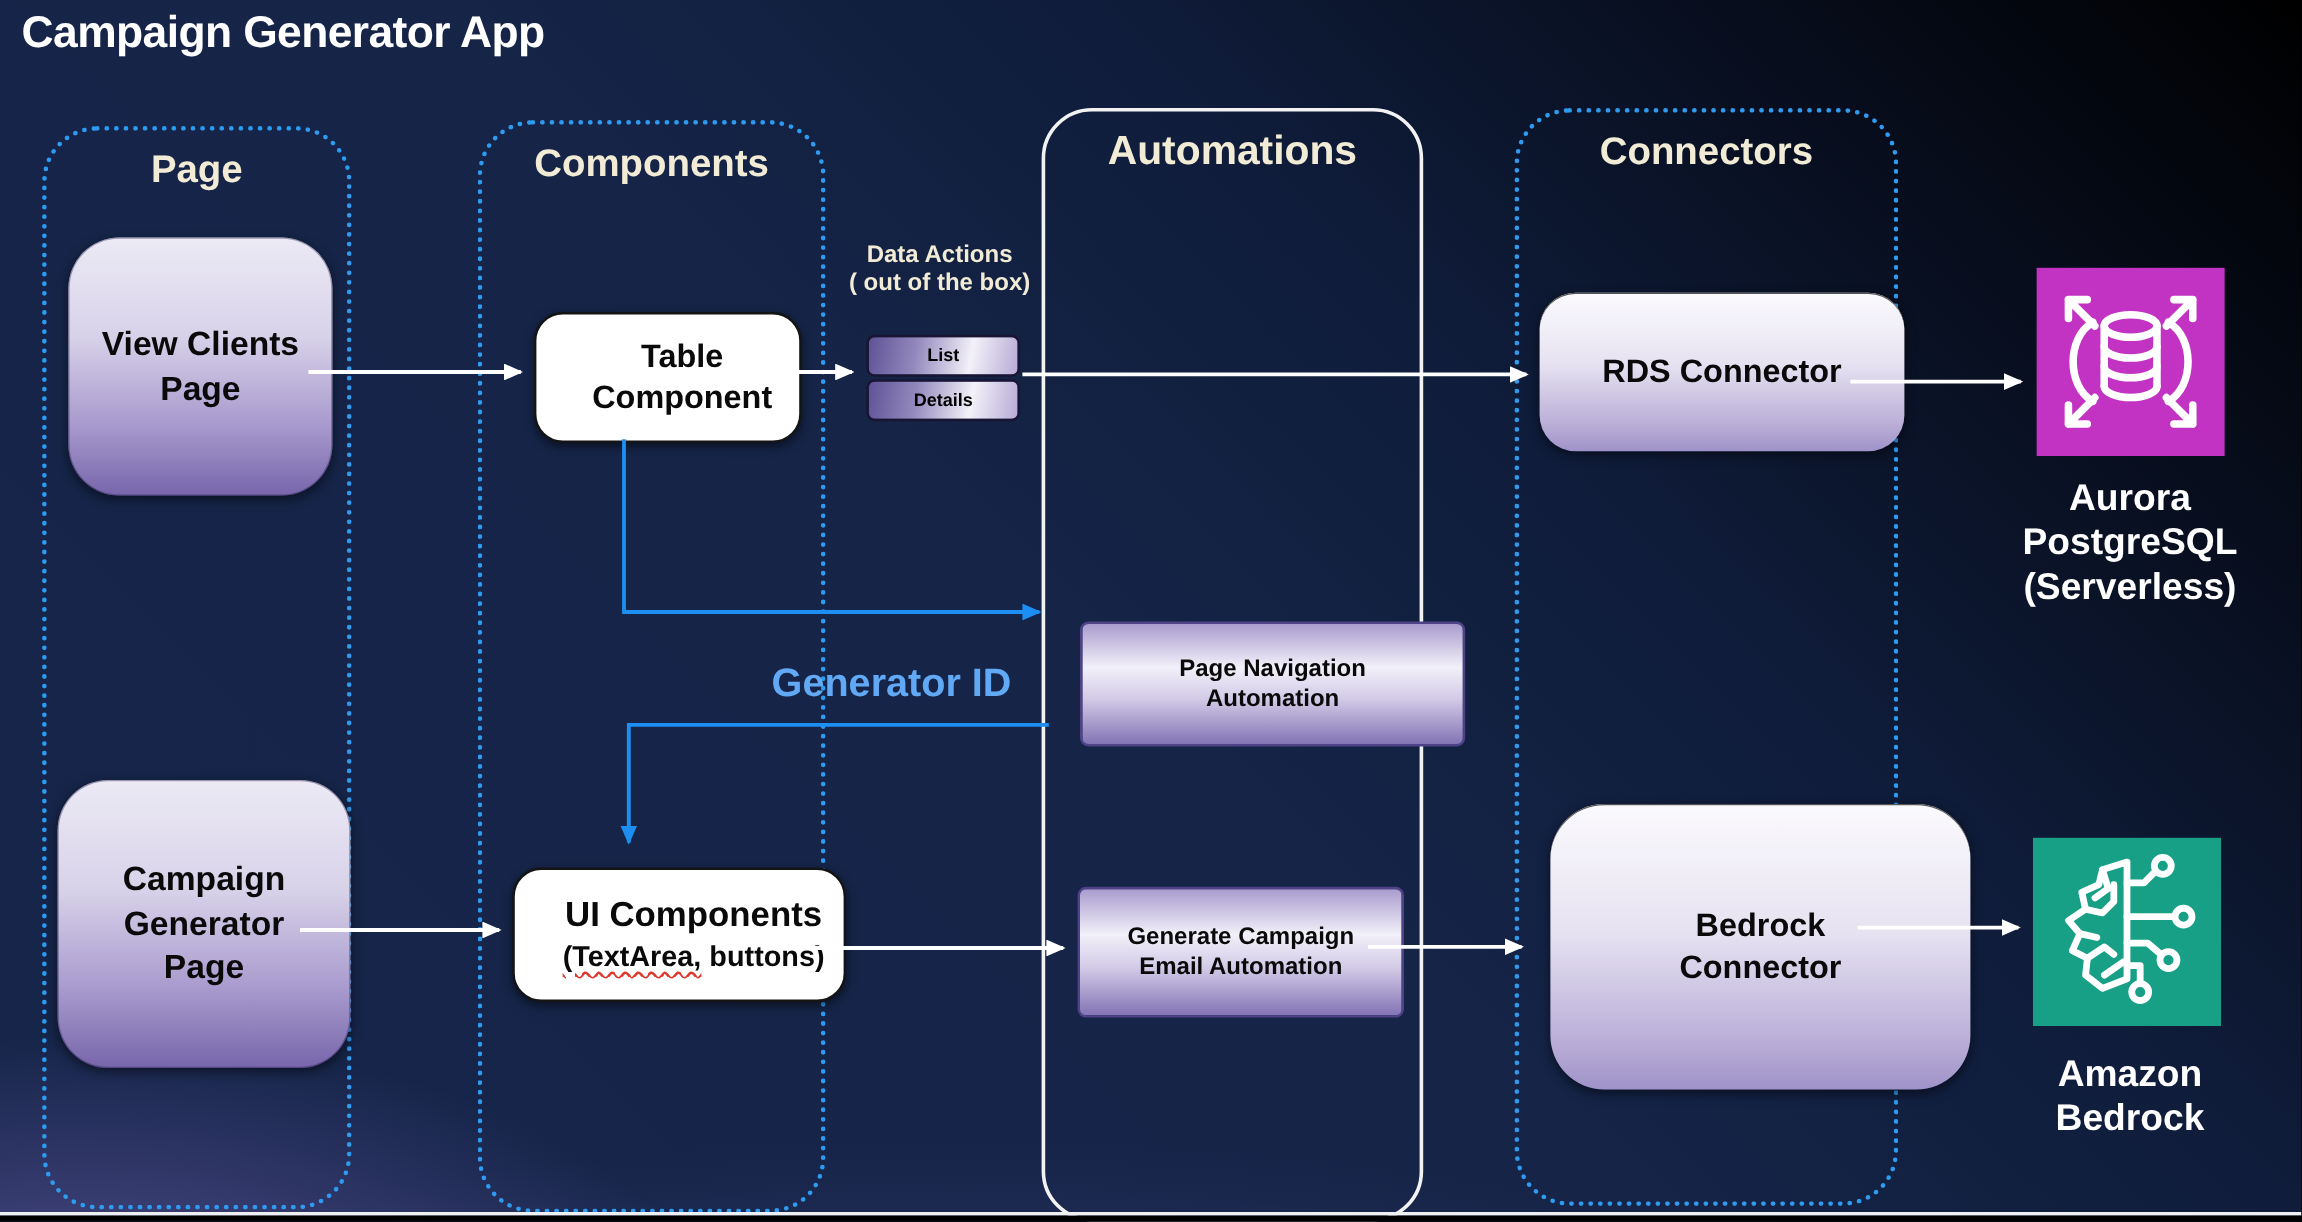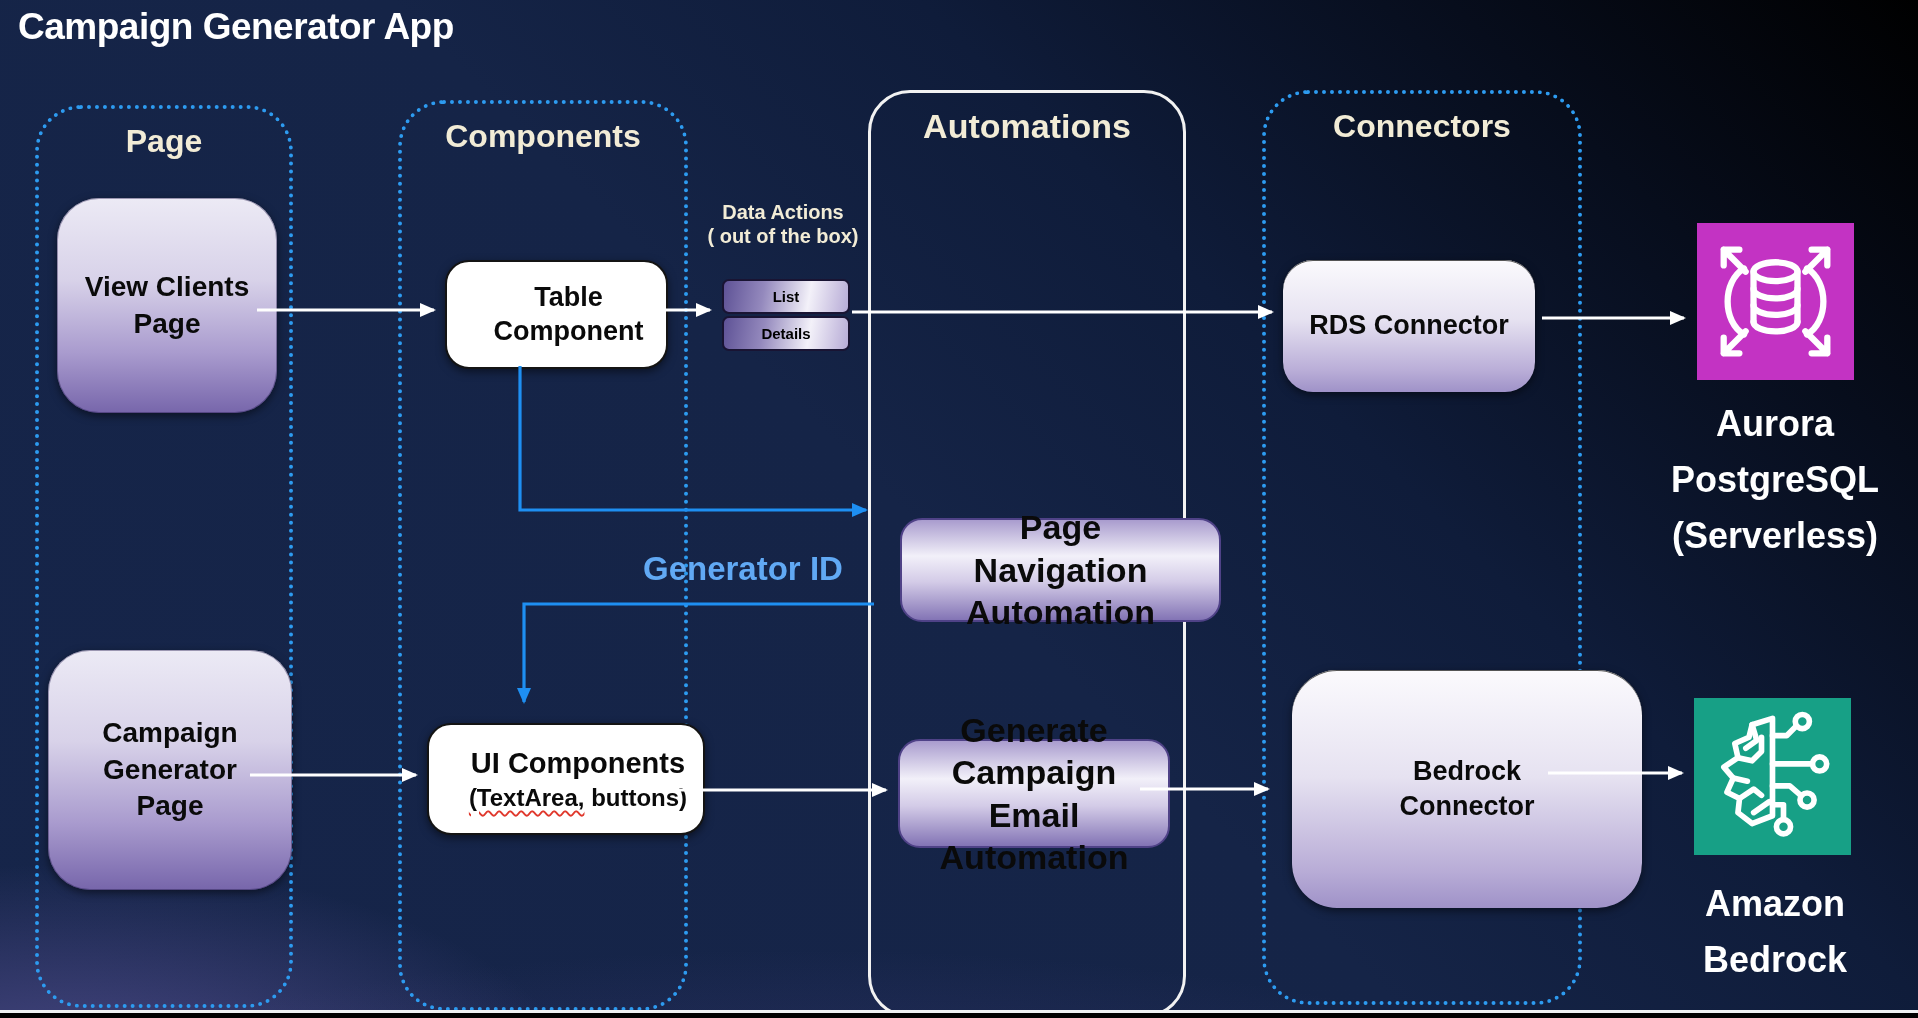--- a/index.html
+++ b/index.html
@@ -19,29 +19,29 @@
   .col-header{position:absolute;left:0;right:0;top:14px;text-align:center;
     color:#f2ecd6;font-weight:800;font-size:32px;}
   .node{display:flex;align-items:center;justify-content:center;text-align:center;
     color:#0a0a0a;font-weight:800;}
   .node-page{background:linear-gradient(180deg,#eceaf5 0%,#d8d2e9 38%,#a99bce 72%,#7766ab 100%);
     border-radius:42px;box-shadow:inset 0 0 0 1px rgba(35,25,75,.4),0 3px 9px rgba(0,0,0,.5);
     font-size:28px;line-height:1.3;}
   .node-white{background:#fff;border:2px solid #141414;border-radius:24px;
     font-size:27px;line-height:1.25;box-shadow:0 3px 8px rgba(0,0,0,.5);padding-left:24px;}
   .node-automation{background:linear-gradient(180deg,#a99cce 0%,#f2f0f9 36%,#d3cbe7 62%,#8374b5 100%);
-    border:2px solid #4f4287;border-radius:22px;font-size:34px;line-height:1.25;}
+    border:2px solid #4f4287;border-radius:7px;font-size:20px;line-height:1.25;}
   .node-connector{background:linear-gradient(180deg,#fbfafd 0%,#e6e2f1 45%,#b9add7 84%,#9f92c8 100%);
     border-radius:30px;font-size:27px;line-height:1.3;box-shadow:inset 0 1px 0 #555,0 3px 9px rgba(0,0,0,.5);}
   .action-btn{display:flex;align-items:center;justify-content:center;
     background:linear-gradient(100deg,#5e5296 0%,#9489bd 32%,#f3f1f9 68%,#b7abd6 100%);
     border:2px solid #191433;border-radius:7px;color:#000;font-weight:800;font-size:15px;}
   #data-actions-label{color:#f2ecd6;font-weight:800;font-size:20px;line-height:24px;text-align:center;}
   #customer-id-label{color:#61a9f4;font-weight:800;font-size:33px;}
-  .ext-label{color:#fff;font-weight:800;font-size:36px;line-height:56px;text-align:center;white-space:pre-line;}
+  .ext-label{color:#fff;font-weight:800;font-size:31px;line-height:37px;text-align:center;white-space:pre-line;}
   .sub{font-size:24px;font-weight:800;display:block;margin-top:2px;}
   .squiggle{text-decoration:underline wavy #e0382c;text-decoration-thickness:2px;text-underline-offset:4px;}
   #arrows{left:0;top:0;pointer-events:none;}
   #bottom-divider{left:0;top:1010px;width:1918px;height:3px;background:#eef0f2;}
   #bottom-black{left:0;top:1013px;width:1918px;height:5px;background:#000;}
 </style>
 </head>
 <body>
 
 <div id="stage">
@@ -74,21 +74,21 @@
 
   <div class="abs column col-solid" style="left:868px;top:90px;width:312px;height:922px;">
     <div class="col-header" style="font-size:34px;">Automations</div>
   </div>
   <div class="abs node node-automation" style="left:900px;top:518px;width:237px;height:100px;padding:0 40px;">Page Navigation Automation</div>
   <div class="abs node node-automation" style="left:898px;top:739px;width:240px;height:105px;padding:0 14px;">Generate Campaign Email Automation</div>
 
   <div class="abs column col-dotted" style="left:1262px;top:90px;width:312px;height:907px;">
     <div class="col-header">Connectors</div>
   </div>
-  <div class="abs node node-connector" style="left:1283px;top:260px;width:252px;height:132px;">RDS Connector</div>
+  <div class="abs node node-connector" style="left:1283px;top:244px;width:304px;height:132px;">RDS Connector</div>
   <div class="abs node node-connector" style="left:1292px;top:670px;width:250px;height:238px;padding:0 50px;border-radius:45px;">Bedrock Connector</div>
 
   <div id="customer-id-label" class="abs" style="left:643px;top:550px;">Generator ID</div>
 
   <svg class="abs" style="left:1697px;top:223px;" width="157" height="157" viewBox="0 0 100 100">
     <rect x="0" y="0" width="100" height="100" fill="#c333c3"></rect>
     <g stroke="#fff" stroke-width="4" fill="none" stroke-linecap="round" stroke-linejoin="round">
       <path d="M31 31 L17 17 M17 27 L17 17 L27 17"></path>
       <path d="M69 31 L83 17 M73 17 L83 17 L83 27"></path>
       <path d="M31 69 L17 83 M17 73 L17 83 L27 83"></path>

